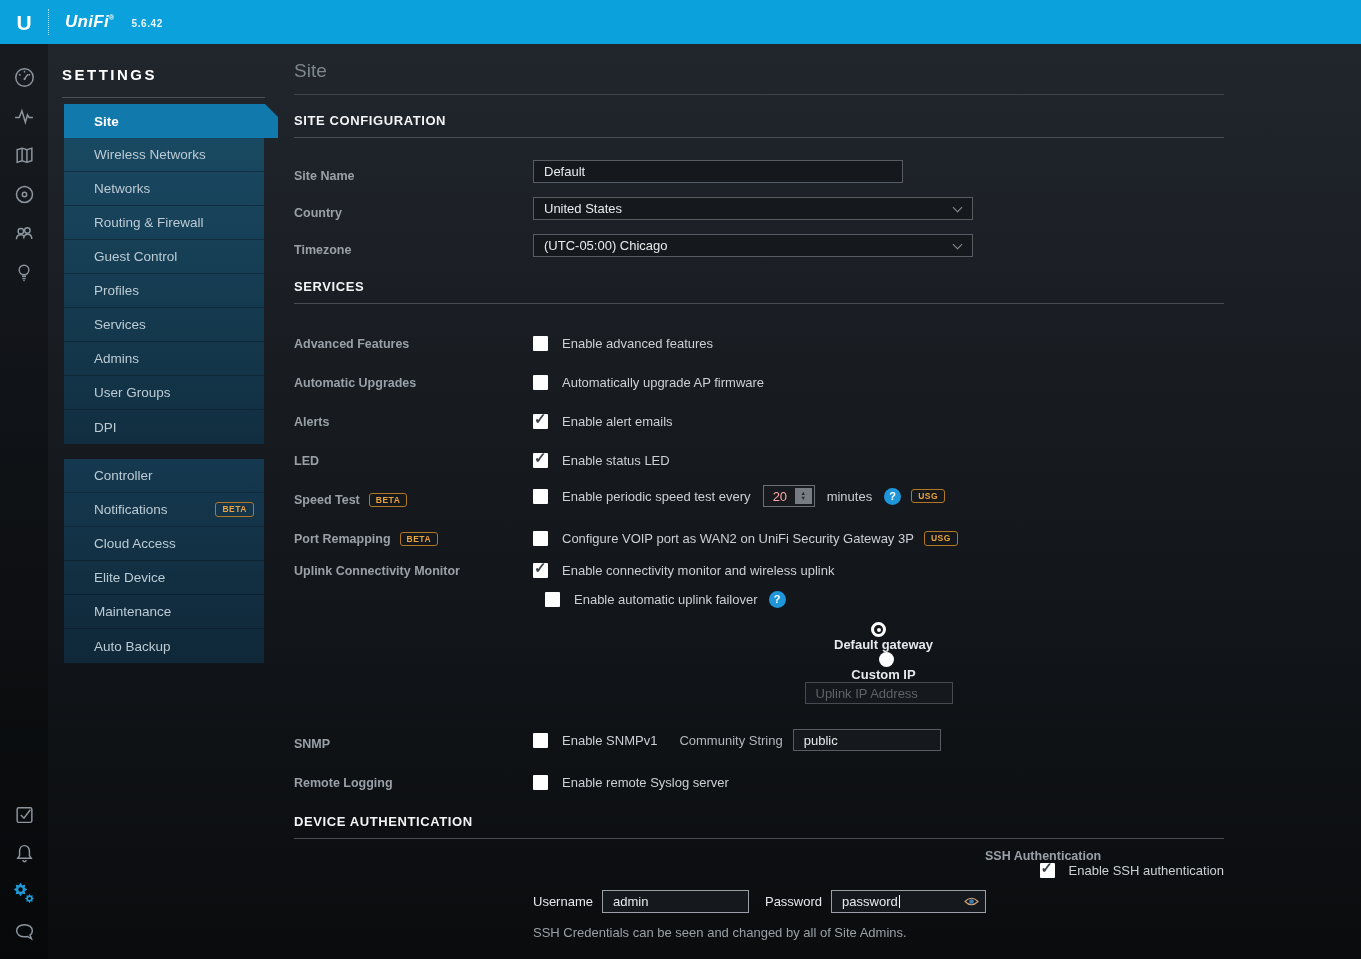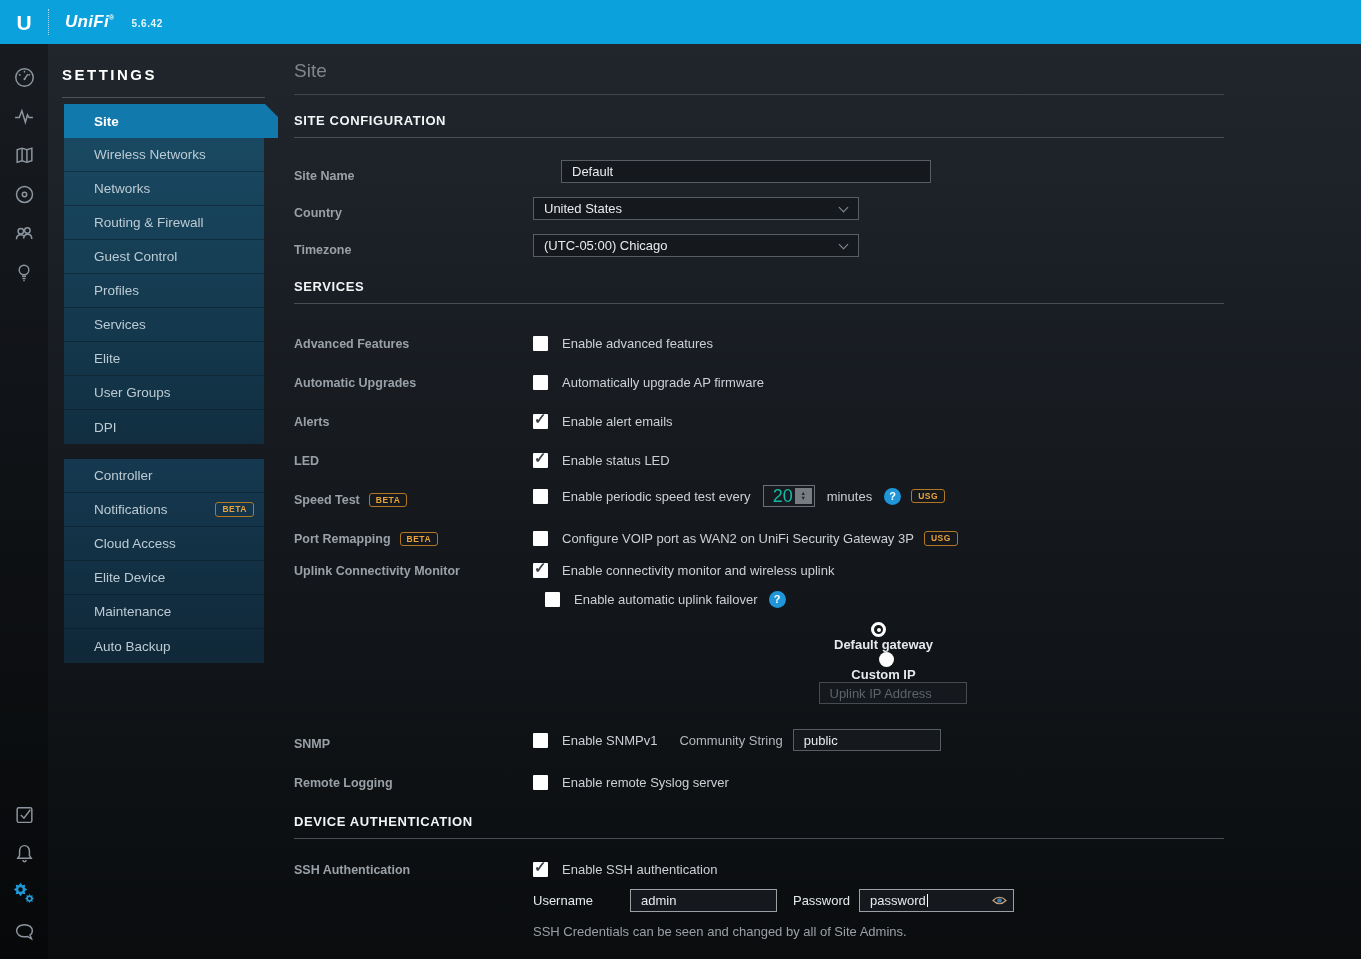--- a/index.html
+++ b/index.html
@@ -56,39 +56,39 @@
   .sec-head { color:#f2f4f5; font-size:13px; font-weight:700; letter-spacing:.6px; margin-top:18px; }
   .sec-rule { margin-top:9px; border-top:1px solid #474d53; }
 
   .row { display:flex; align-items:flex-end; min-height:37px; }
   .row.svc { min-height:39px; }
   .row-label { width:239px; flex:none; color:#99a0a7; font-size:12.5px; font-weight:700; display:flex; align-items:center; gap:9px; }
   .row-label .badge { font-weight:700; }
   .ctrl { display:flex; align-items:center; flex:1; }
 
   .tinput { background:#15191d; border:1px solid #575d63; color:#e8eaec; font-size:13px;
-    padding:0 10px; height:23px; font-family:"Liberation Sans",sans-serif; outline:none;margin-left:28px; }
+    padding:0 10px; height:23px; font-family:"Liberation Sans",sans-serif; outline:none; }
   .w370 { width:370px; }
-  .fake-select { width:326px; height:23px; background:#15191d; border:1px solid #575d63; display:flex;
+  .fake-select { width:440px; height:23px; background:#15191d; border:1px solid #575d63; display:flex;
     align-items:center; padding:0 10px; color:#e8eaec; font-size:13px; cursor:pointer; position:relative; }
   .chev { position:absolute; right:11px; top:6px; width:7px; height:7px;
     border-right:1.4px solid #8a9096; border-bottom:1.4px solid #8a9096; transform:rotate(45deg); }
 
   .cb { width:15px; height:15px; background:#fff; border-radius:1px; flex:none; position:relative; cursor:pointer; }
   .cb.checked::after { content:"✓"; position:absolute; left:1px; top:-4px; font-size:15px; font-weight:700; color:#3a4046; }
   .cb-label { color:#ccd0d4; font-size:13px; margin-left:14px; }
 
   .radio { width:15px; height:15px; border-radius:50%; background:#fff; flex:none; cursor:pointer; position:relative; }
   .radio.checked { background:#13161a; border:3px solid #fff; }
   .radio.checked::after { content:""; position:absolute; left:2.5px; top:2.5px; width:4px; height:4px; background:#fff; border-radius:50%; }
   .radio-label { color:#e6e9eb; font-size:13px; font-weight:700; margin-left:10px; }
 
   .num-box { width:52px; height:22px; border:1px solid #6a7076; background:#171b1f; display:flex;
     align-items:center; padding:2px; margin-left:12px; }
-  .num-val { color:#14b8a6; font-size:18px; padding-left:7px; }
+  .num-val { color:#fca5a5; font-size:13px; padding-left:7px; }
   .stepper { margin-left:auto; width:17px; height:16px; background:#767c82; display:flex; flex-direction:column;
     align-items:center; justify-content:center; cursor:pointer; line-height:1; }
   .stepper i { font-style:normal; font-size:5.5px; color:#22272c; }
 
   .sub-indent { margin-left:239px; }
   .uplink-line2 { margin-top:8px; min-height:26px; display:flex; align-items:center; padding-left:12px; }
   .uplink-line3 { margin-top:10px; min-height:30px; display:flex; align-items:center;flex-direction:column; }
 
   .small-input { width:148px; height:22px; }
   .ph-input::placeholder { color:#5d6368; }
@@ -217,21 +217,21 @@
         <div class="menu-item">
             <span>Guest Control</span>
           </div>
         <div class="menu-item">
             <span>Profiles</span>
           </div>
         <div class="menu-item">
             <span>Services</span>
           </div>
         <div class="menu-item">
-            <span>Elite</span>
+            <span>Admins</span>
           </div>
         <div class="menu-item">
             <span>User Groups</span>
           </div>
         <div class="menu-item">
             <span>DPI</span>
           </div>
       </div>
       <div class="menu-group g2">
         <div class="menu-item">
@@ -413,21 +413,21 @@
             <span class="cb"></span>
             <span class="cb-label">Enable remote Syslog server</span>
           </div>
         </div>
       </div>
 
       <h2 class="sec-head" style="margin-top:24px;">DEVICE AUTHENTICATION</h2>
       <div class="sec-rule"></div>
 
       <div style="margin-top:10px;">
-        <div class="row" style="min-height:28px;">
+        <div class="row" style="min-height:28px;flex-direction:column;">
           <div class="row-label">
               <span>SSH Authentication</span>
             </div>
           <div class="ctrl">
             <span class="cb checked"></span>
             <span class="cb-label">Enable SSH authentication</span>
           </div>
         </div>
         <div class="sub-indent" style="margin-top:12px;display:flex;align-items:center;">
           <span class="cred-label">Username</span>

